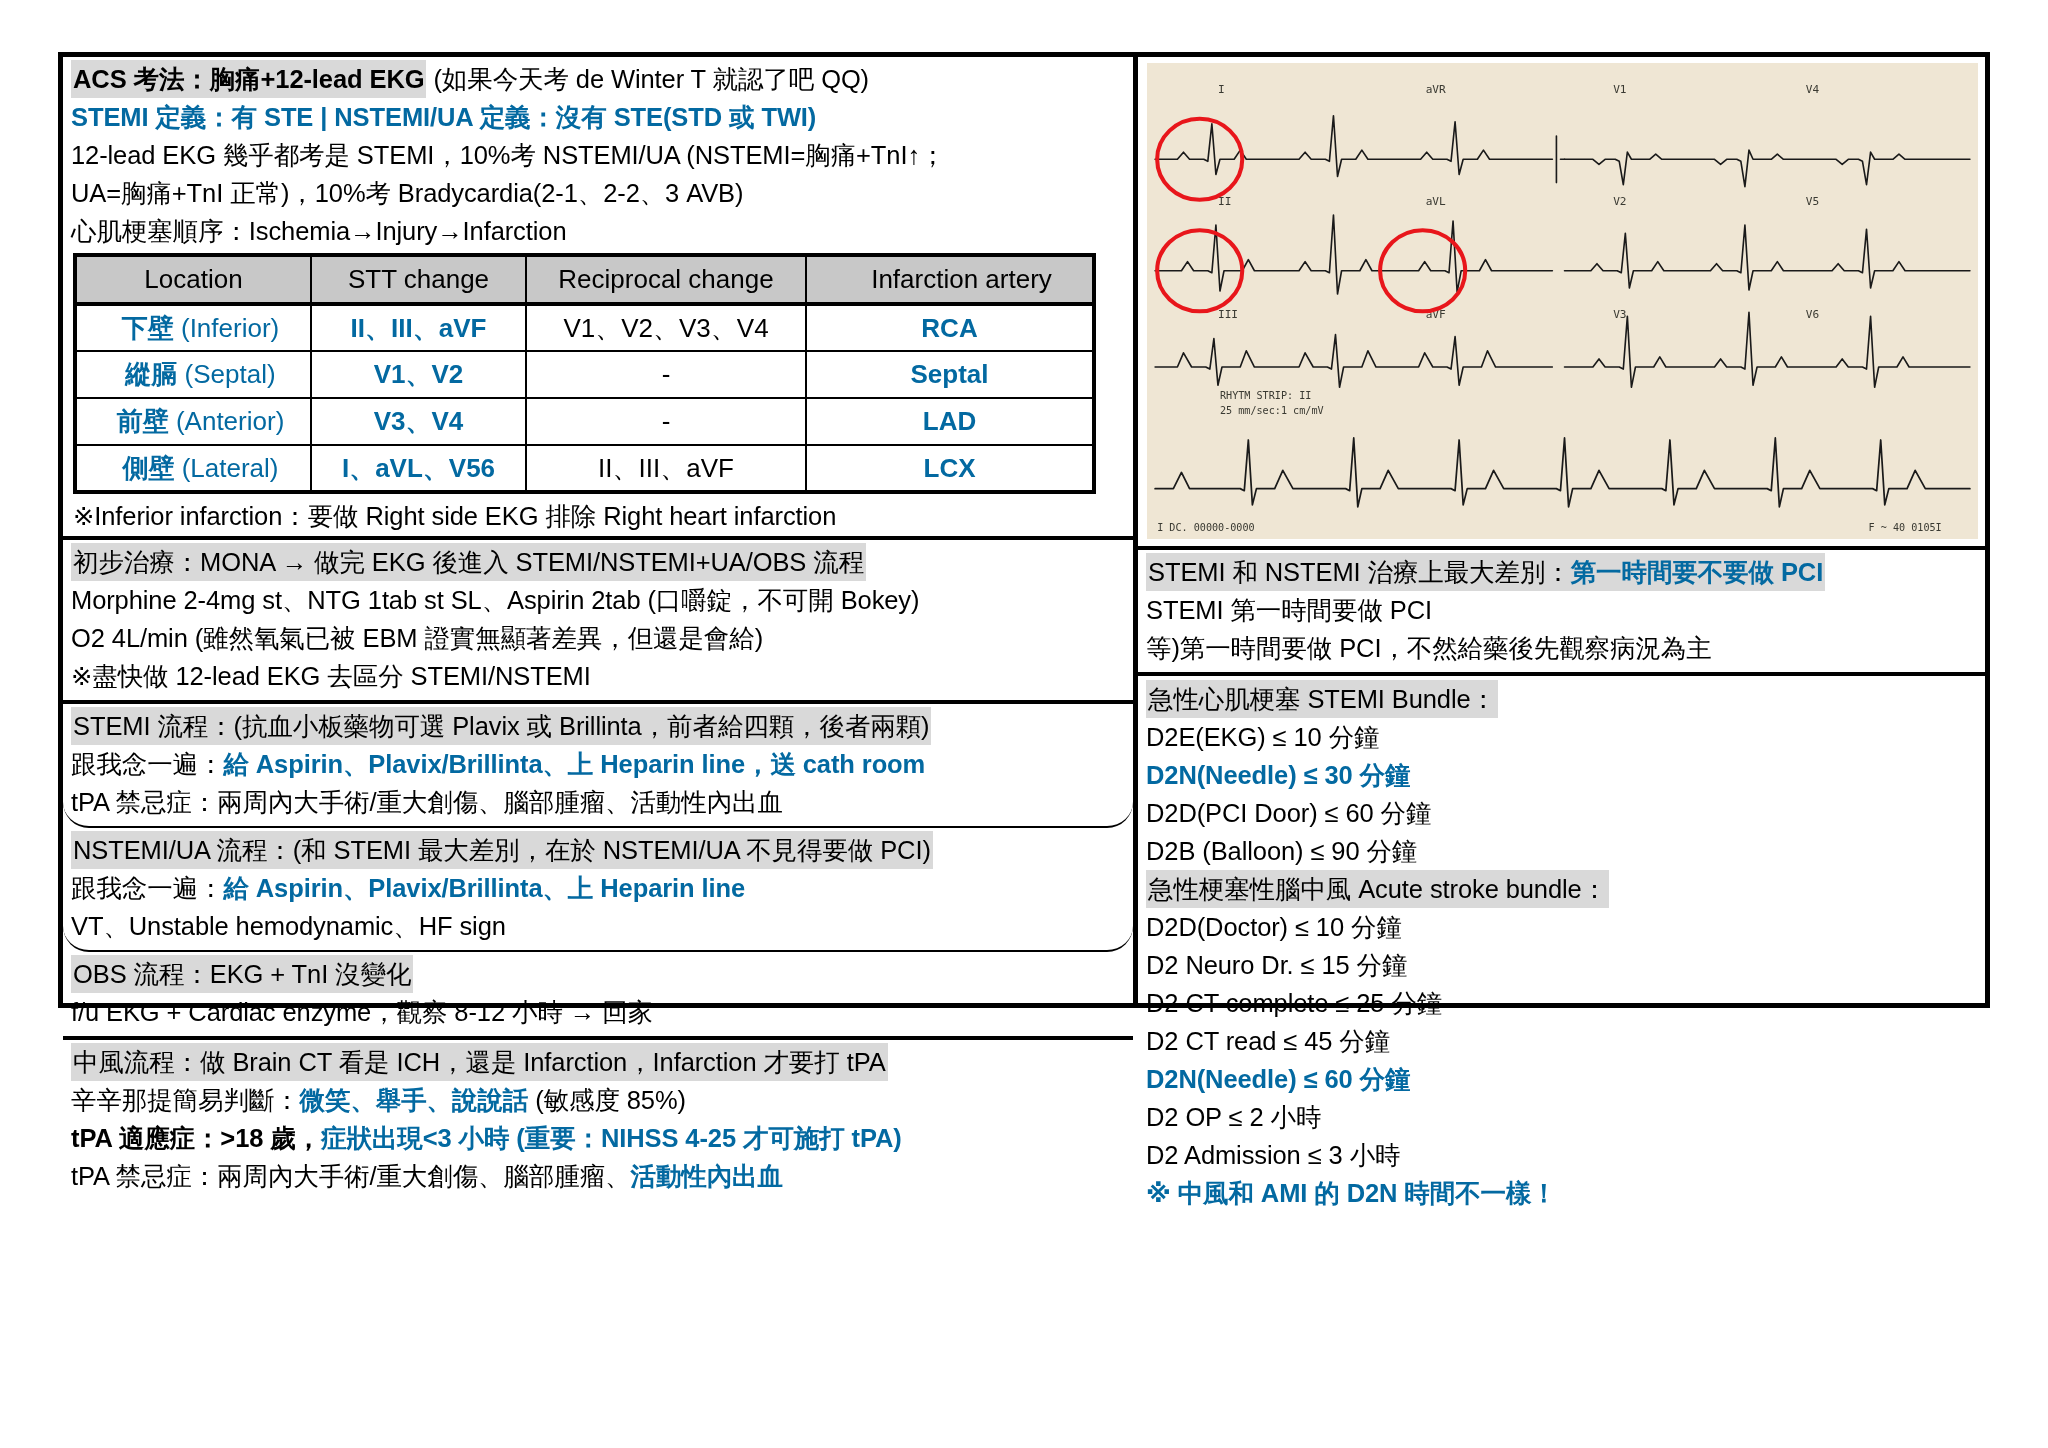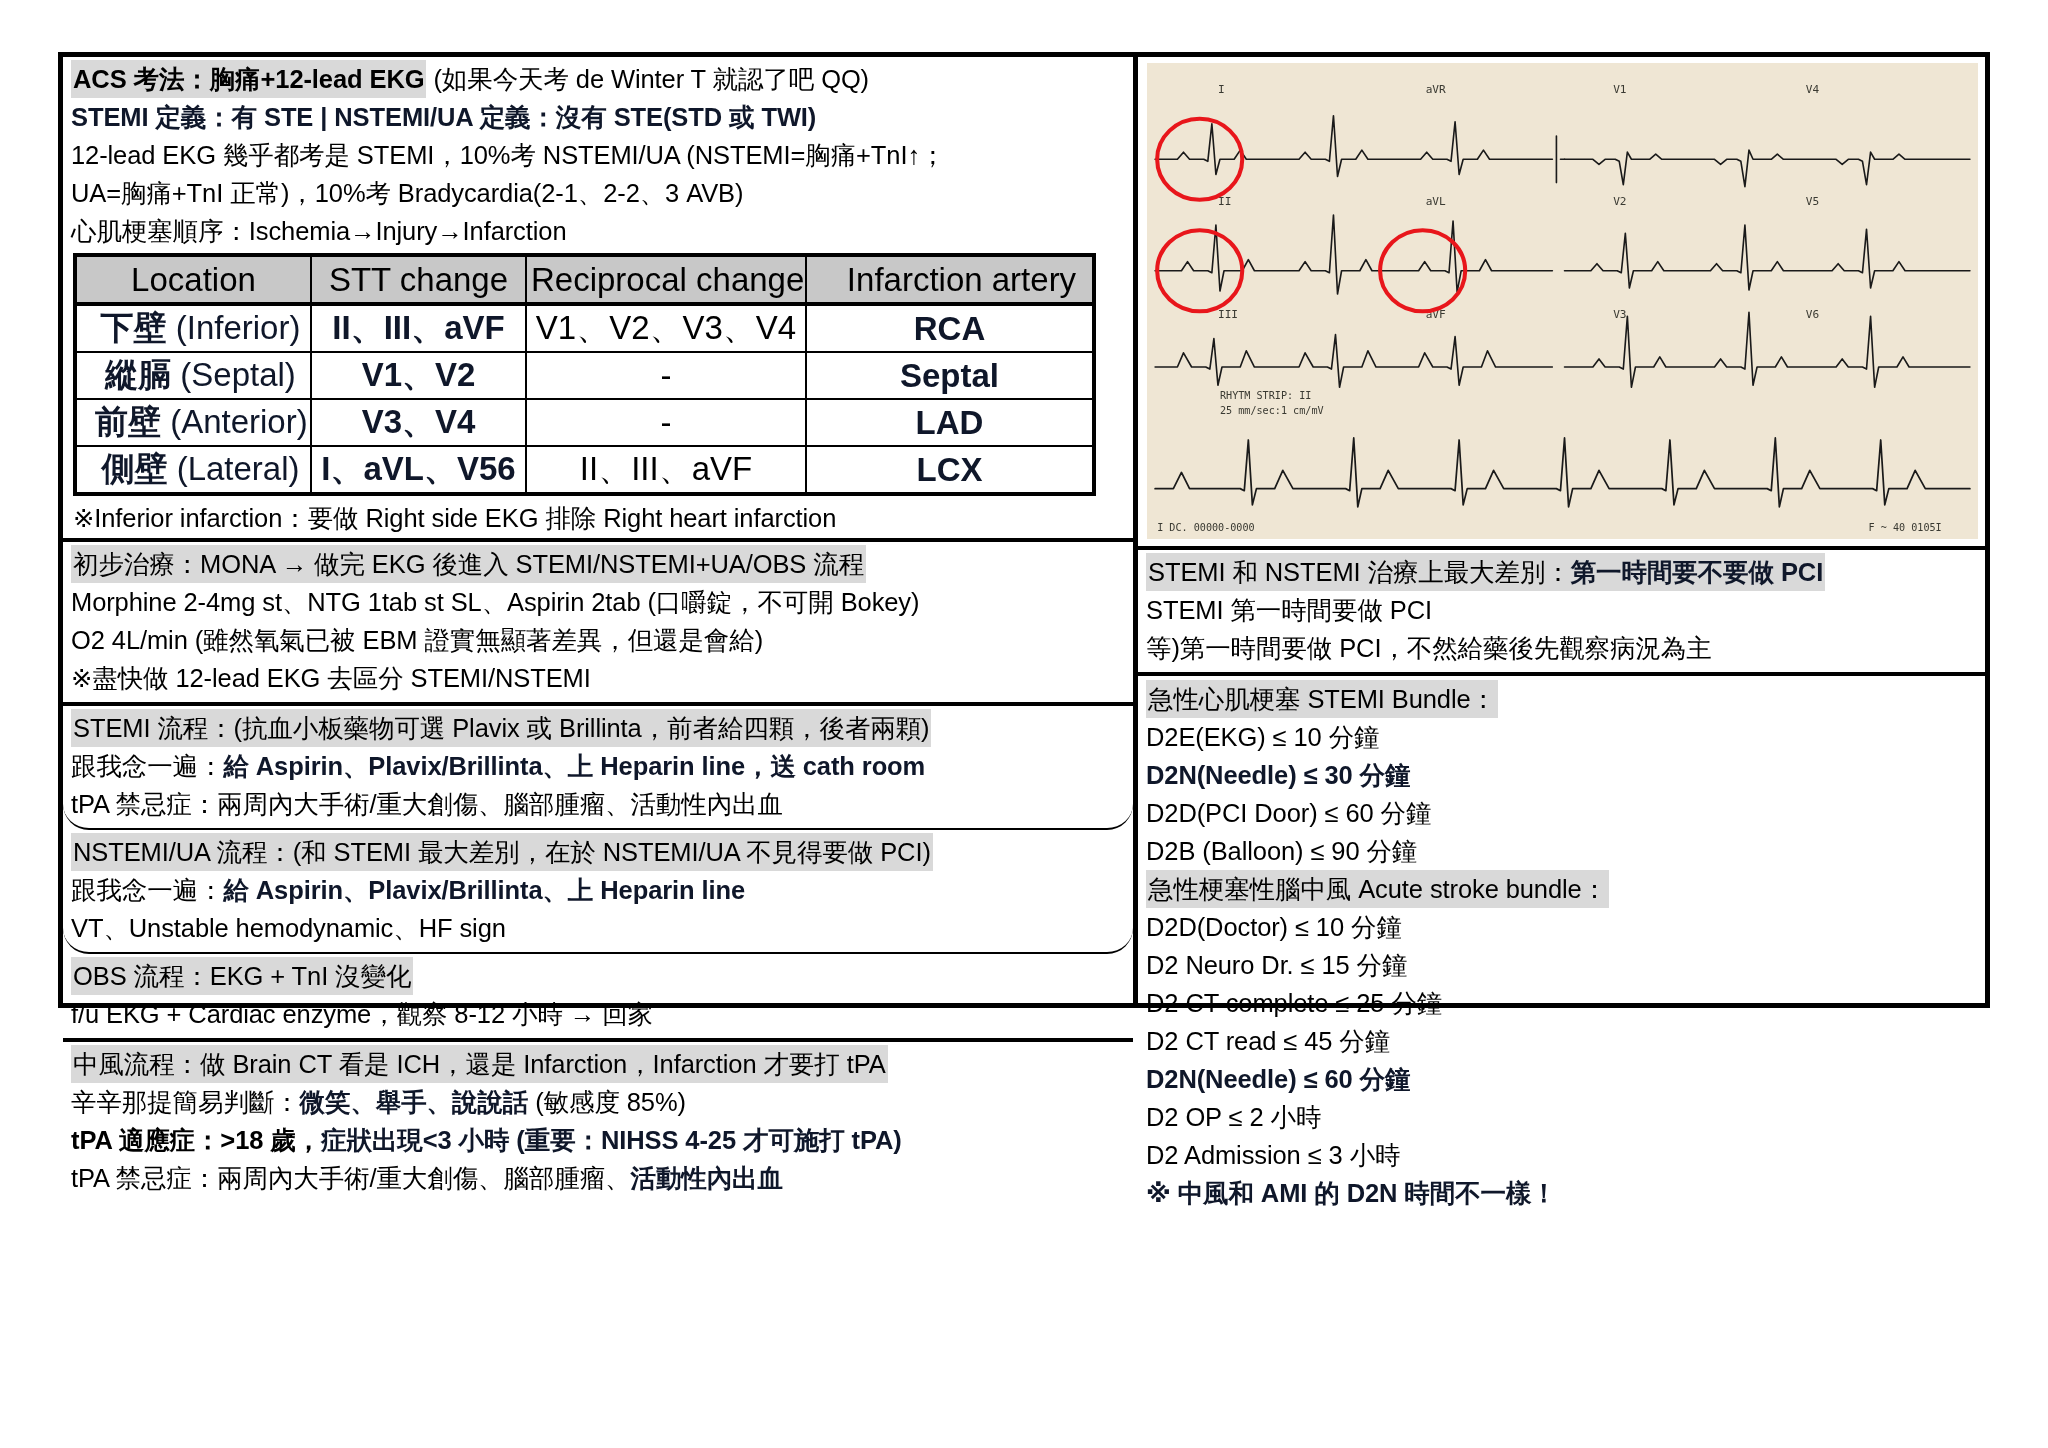--- a/index.html
+++ b/index.html
@@ -32,21 +32,21 @@
   .block:last-child { border-bottom: none; }
   .sub  { border-bottom: 2px solid #000; padding: 3px 8px 5px 8px; border-radius: 26px; }
   .sub:last-child { border-bottom: none; }
 
   .line {
     font-size: 25.5px;
     line-height: 38px;
     white-space: nowrap;
     letter-spacing: -0.1px;
   }      
-  .red { color: #0f172a; }
+  .red { color: #0369a1; }
   .b  { font-weight: bold; }
   .hlbox { display: inline-block; background: #d9d9d9; padding: 0 2px; }
 
   
   .ekg-panel {
     flex: 1;
     border-bottom: 4px solid #000;
     padding: 6px 7px 7px 9px;
     display: flex;
   }
@@ -61,21 +61,21 @@
   
   table.loc {
     border-collapse: collapse;
     width: 1019px;
     margin: 3px 0 4px 2px;
     table-layout: fixed;
   }
   table.loc th, table.loc td {
     border: 2px solid #000;
     text-align: center;
-    font-size: 33px;
+    font-size: 26px;
     height: 47px;
     padding: 0 4px;
     white-space: nowrap;
   }
   table.loc thead th {
     background: #c8c8c8;
     font-weight: normal;
     border-bottom: 4px solid #000;
     border-top: 4px solid #000;
     height: 49px;

